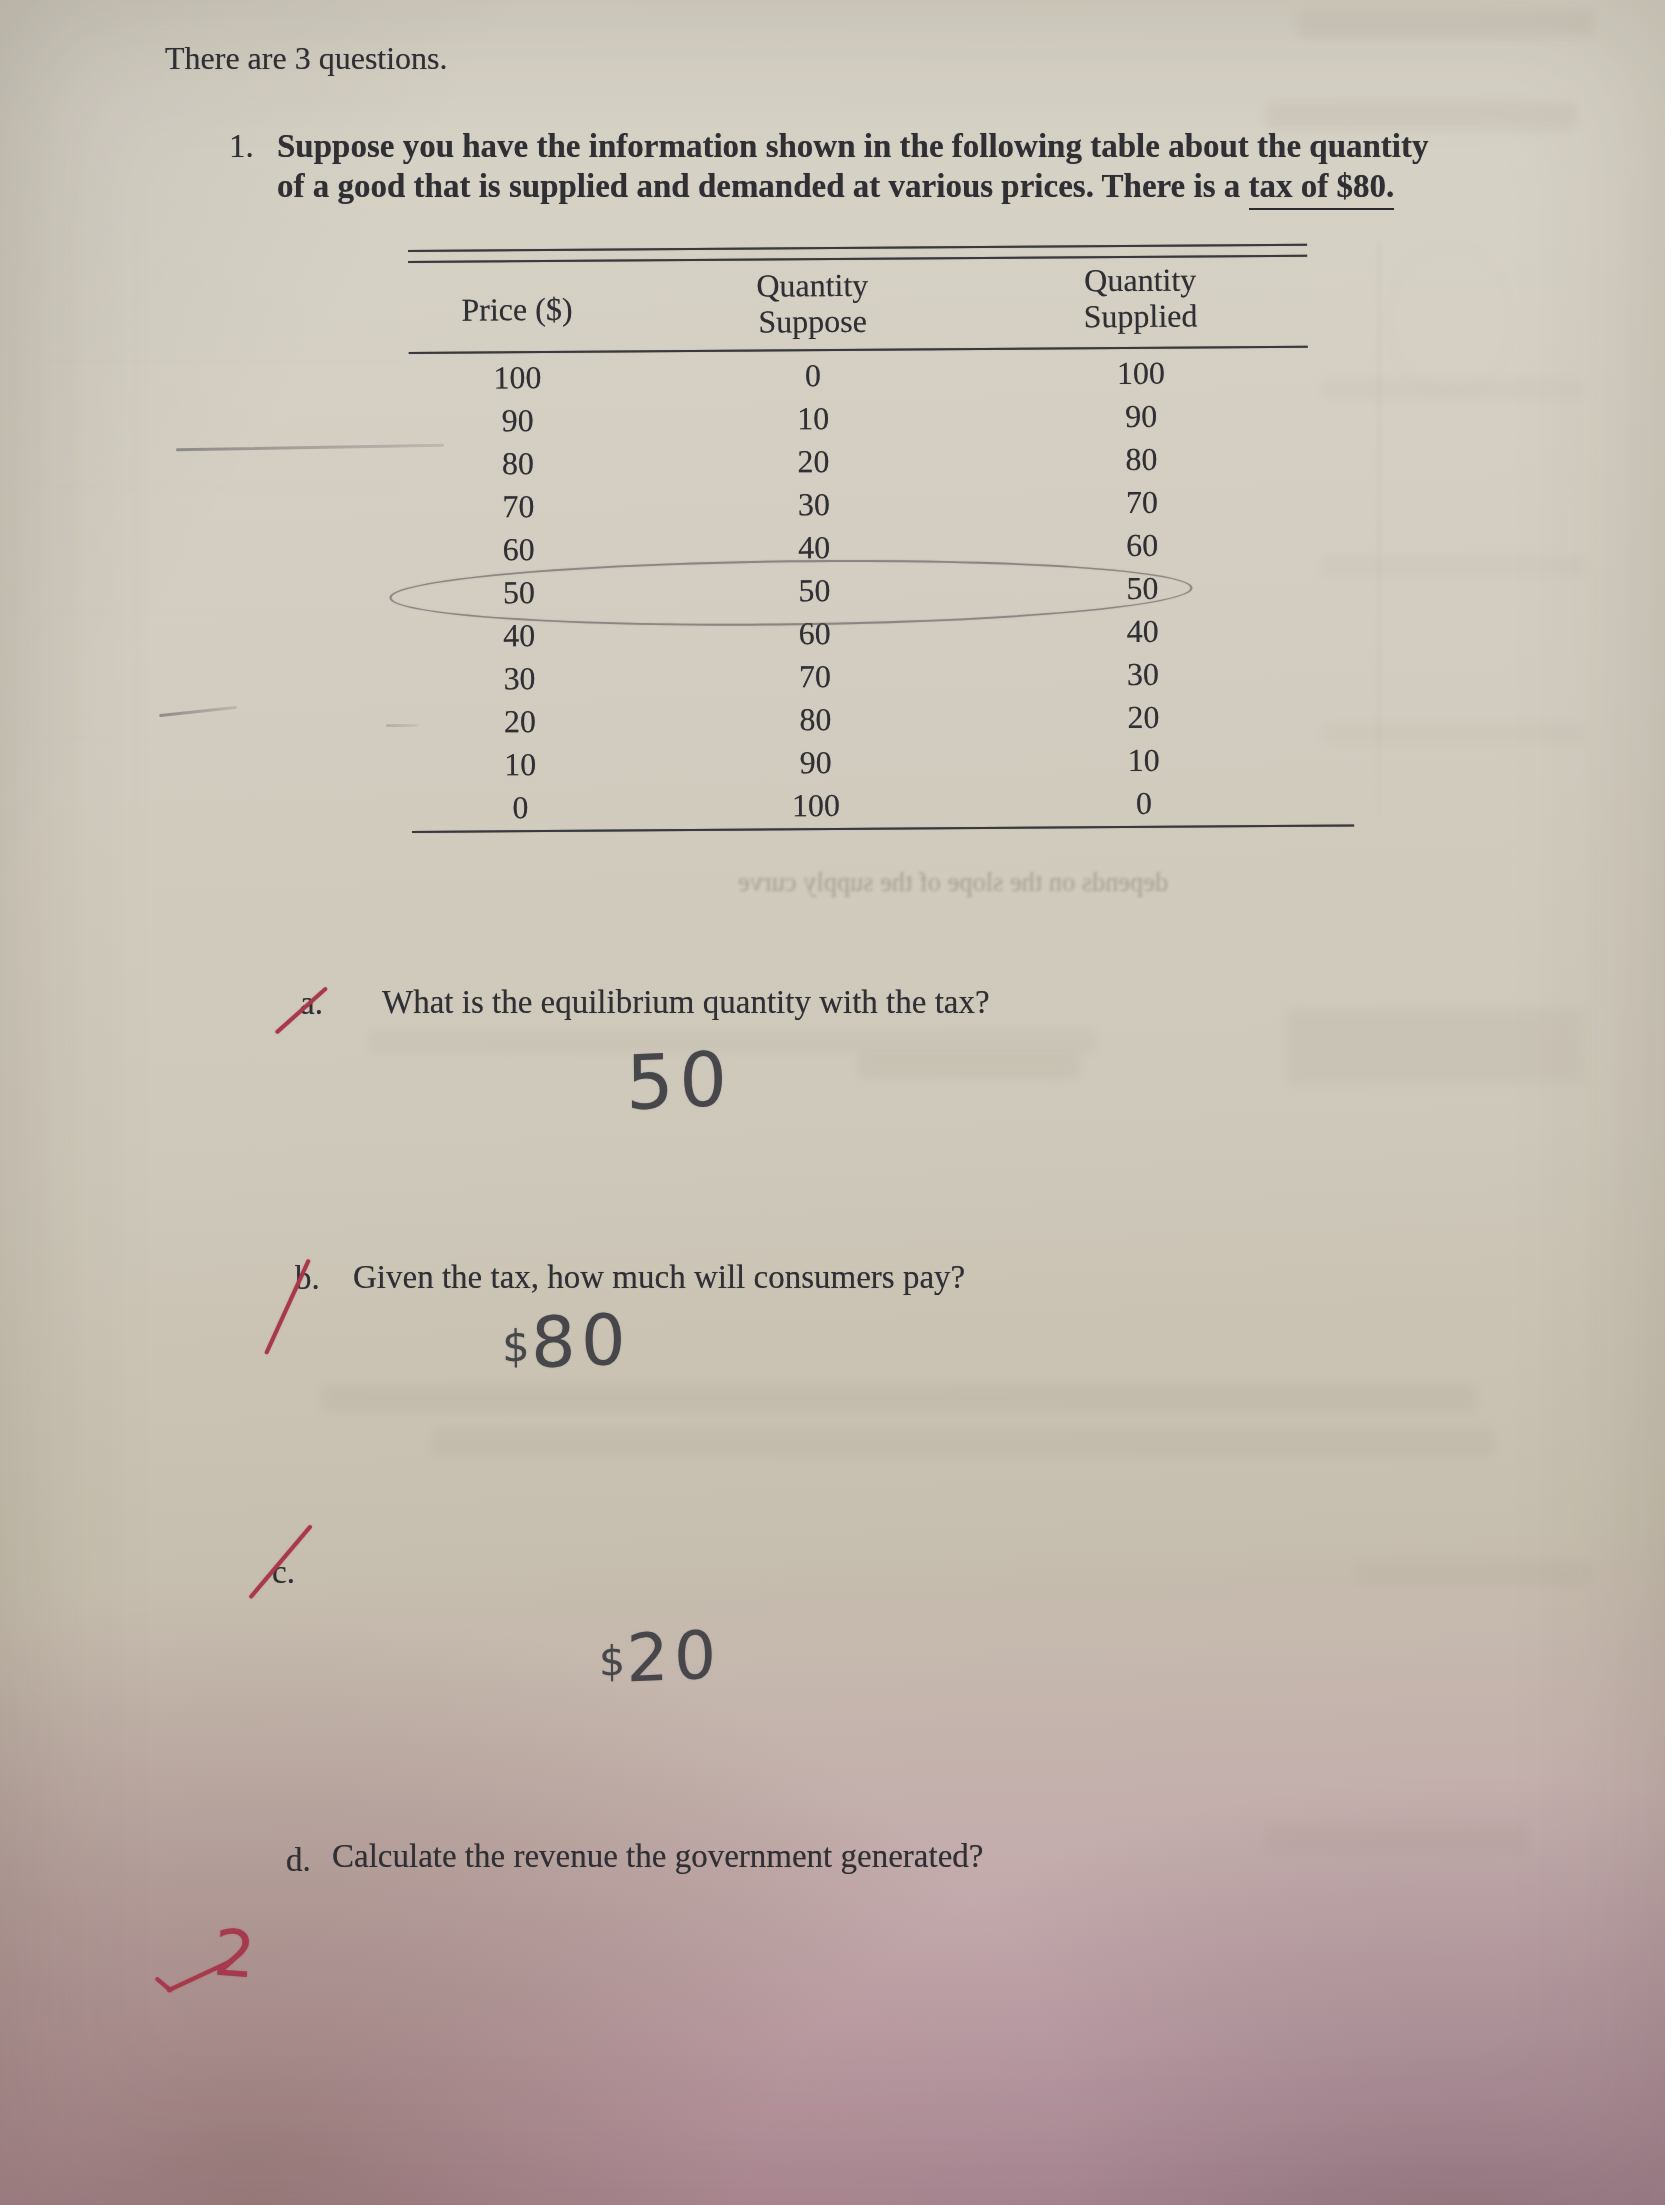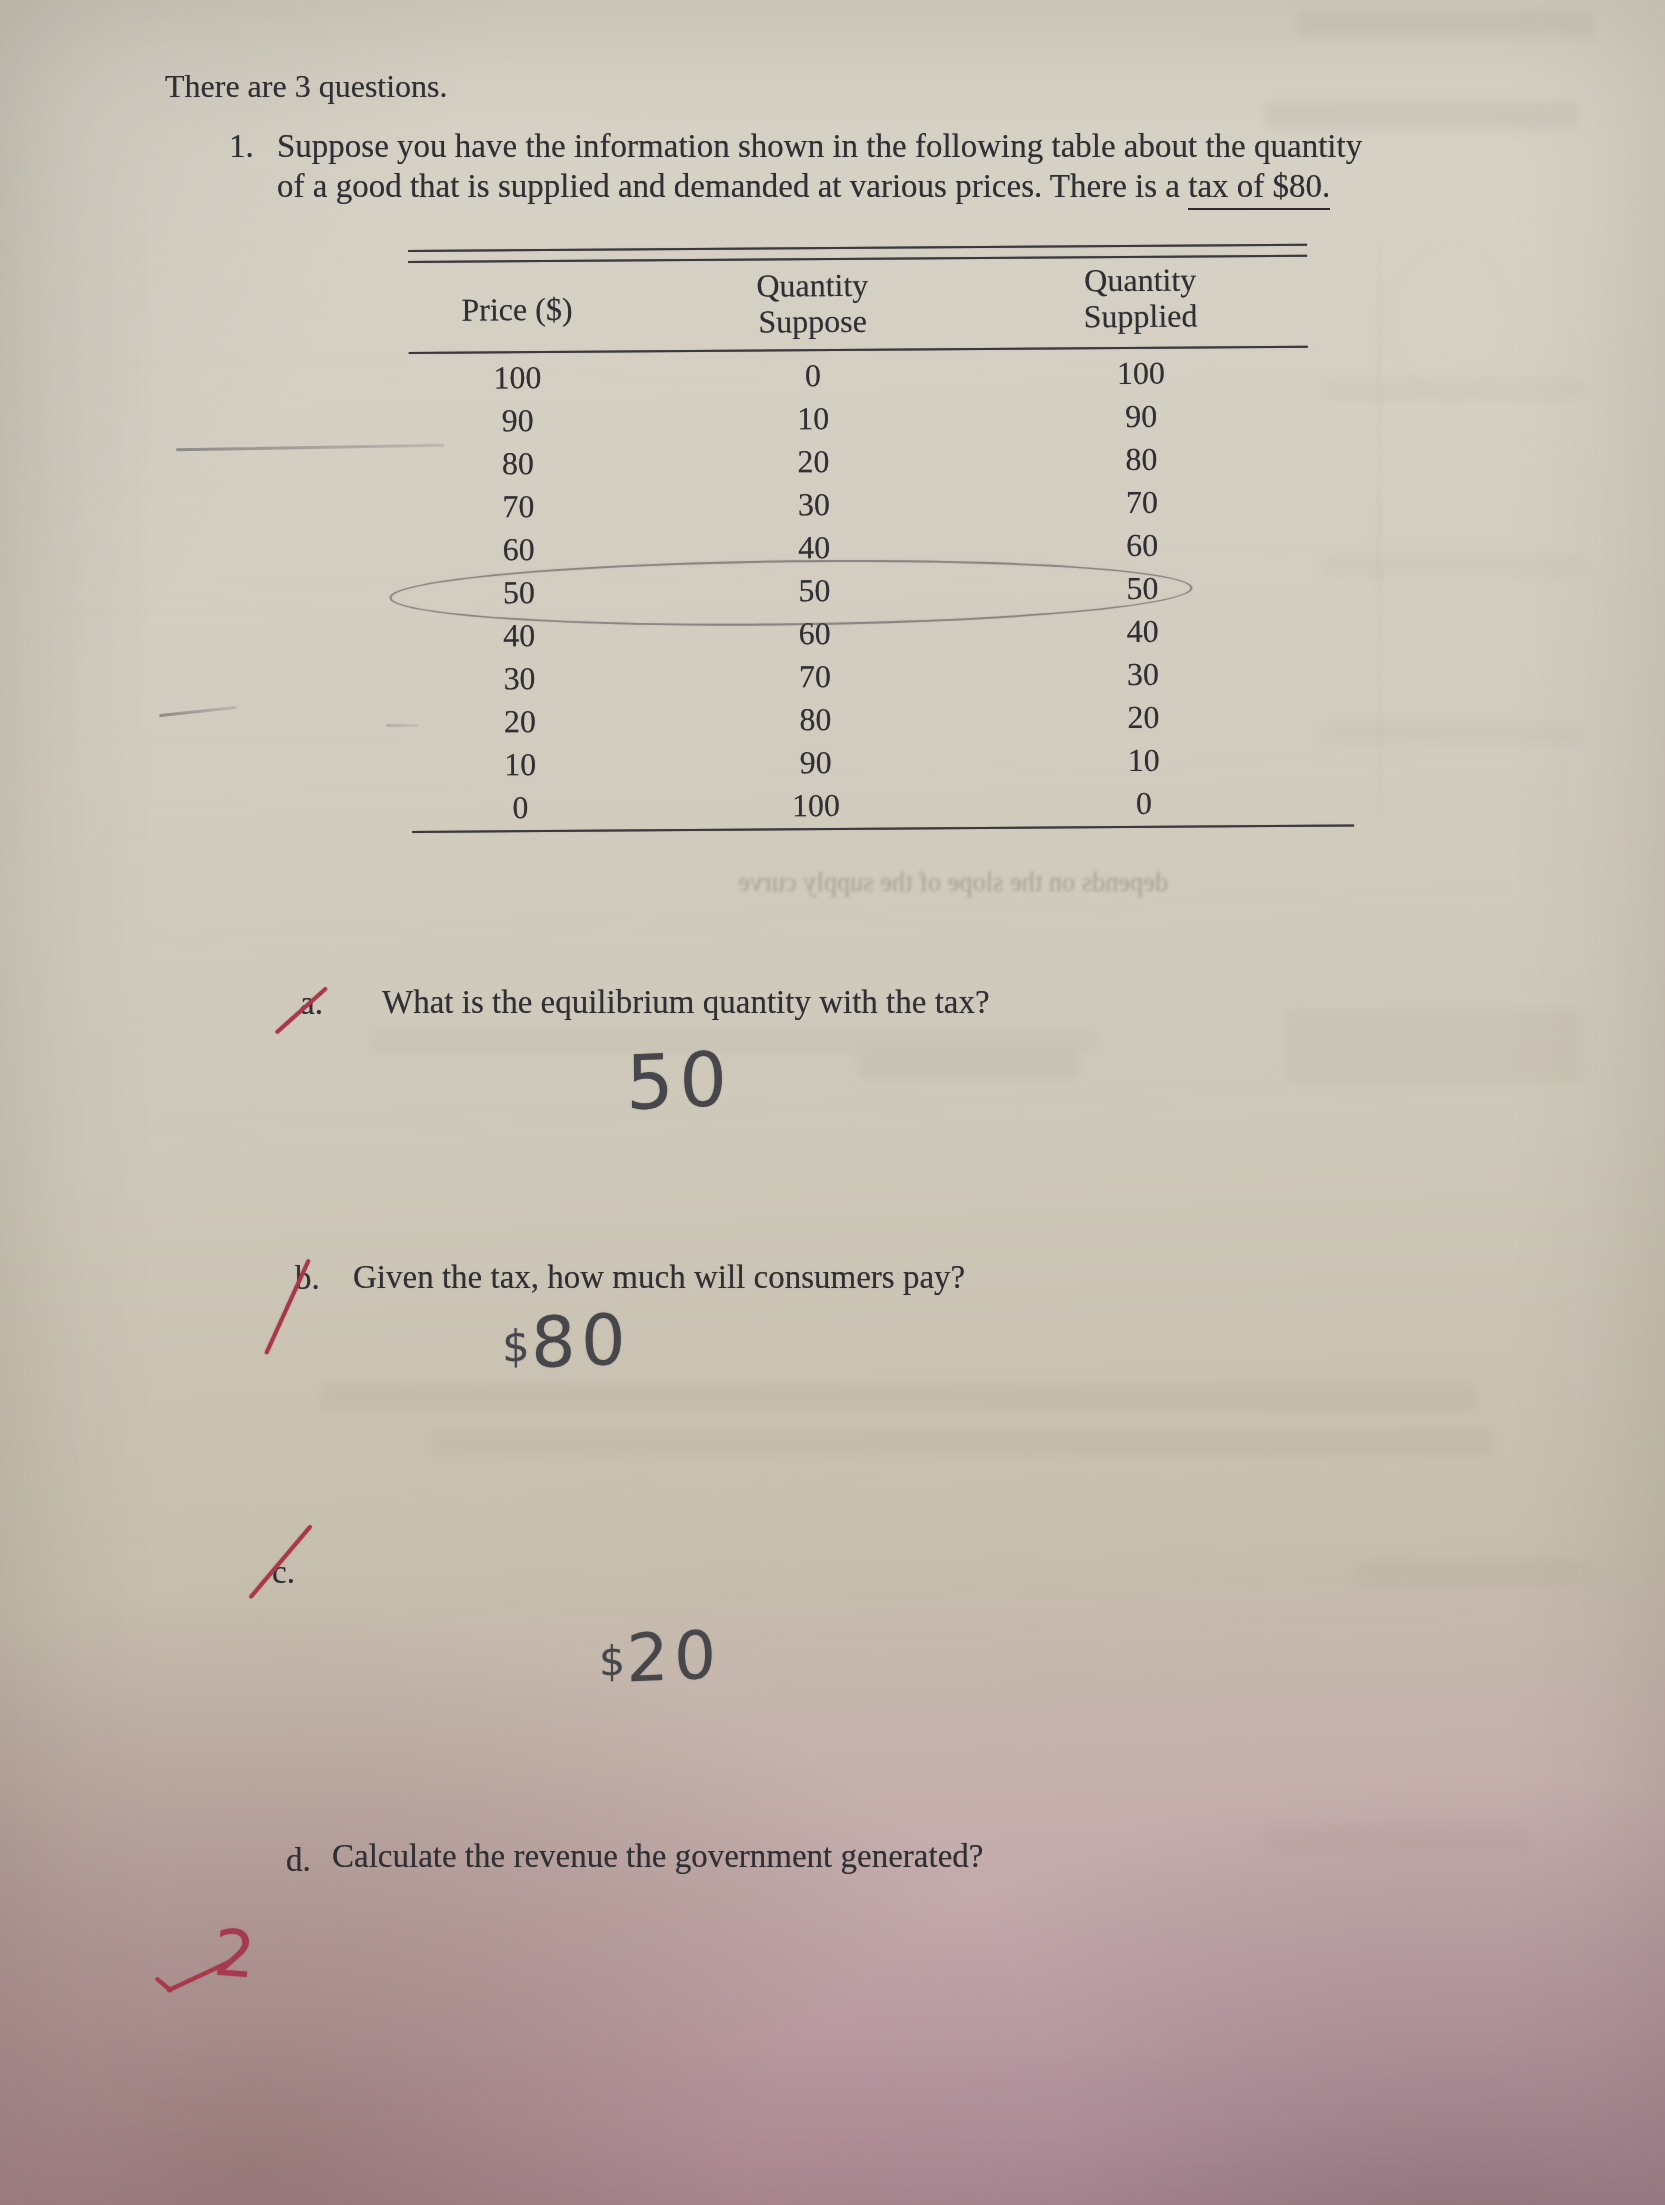--- a/index.html
+++ b/index.html
@@ -12,21 +12,21 @@
     background:
       radial-gradient(ellipse 1321px 904px at 15% 98%, rgba(88,70,46,0.34), rgba(88,70,46,0) 62%),
       radial-gradient(ellipse 1182px 765px at 88% 102%, rgba(58,58,50,0.30), rgba(58,58,50,0) 62%),
       linear-gradient(120deg, rgba(0,0,0,0.06) 0%, rgba(0,0,0,0) 18%),
       linear-gradient(178deg,#d8d3c7 0%,#d3cdc1 30%,#cec8ba 52%,#c6beae 70%,#ad129b 200%,#ac2f7a 200%),
       linear-gradient(178deg,#d8d3c7 0%,#d3cdc1 30%,#cec8ba 52%,#c6beae 70%,#aca08d 88%,#988d7b 100%);
     box-shadow:inset 0 0 153px rgba(60,50,35,0.18);
   }
   .abs{position:absolute;}
   .print{color:#2f2f34;text-shadow:0 0 0.7px rgba(47,47,52,0.55);}
-  .hdr{font-size:32px;margin-top:28px;}
+  .hdr{font-size:32px;}
   .qbody{font-size:33px;line-height:40px;}
   .under{border-bottom:2.8px solid #2b2b30;padding-bottom:4px;}
 
   
   .tbl{left:408px;top:242px;width:945px;height:605px;transform:rotate(-0.4deg);transform-origin:0 0;}
   .rule{position:absolute;background:#3a3a3e;height:2.1px;box-shadow:0 0 0.7px rgba(58,58,62,0.7);}
   .rule.r1{left:0;top:8.3px;width:899px;}
   .rule.r2{left:0;top:19px;width:899px;}
   .rule.r3{left:0;top:110px;width:899px;}
   .rule.r4{left:0;top:589px;width:942px;}
@@ -94,21 +94,21 @@
   <div class="smudge abs" style="left:858px;top:1051px;width:222px;height:28px;opacity:0.09;"></div>
   <div class="smudge abs" style="left:1286px;top:1008px;width:299px;height:76px;opacity:0.07;"></div>
   <div class="smudge abs" style="left:320px;top:1383px;width:1157px;height:29px;opacity:0.08;"></div>
   <div class="smudge abs" style="left:431px;top:1428px;width:1063px;height:29px;opacity:0.07;"></div>
   <div class="smudge abs" style="left:1355px;top:1560px;width:236px;height:28px;opacity:0.06;"></div>
   <div class="smudge abs" style="left:1265px;top:1826px;width:264px;height:28px;opacity:0.07;"></div>
 
   <div class="abs print hdr" style="left:165px;top:40px;">There are 3 questions.</div>
 
   <div class="abs print qbody" style="left:229px;top:126px;">1.</div>
-  <div class="abs print qbody" style="left:277px;top:126px;width:1307px;">
+  <div class="abs print qbody" style="left:277px;top:126px;width:1307px;font-weight:bold;">
     <span>Suppose you have the information shown in the following table about the quantity</span><br>
     <span>of a good that is supplied and demanded at various prices. There is a </span><span class="under">tax of $80.</span>
   </div>
 
   <div class="abs tbl">
     <div class="rule r1"></div>
     <div class="rule r2"></div>
     <div class="rule r3"></div>
     <div class="rule r4"></div>
 

